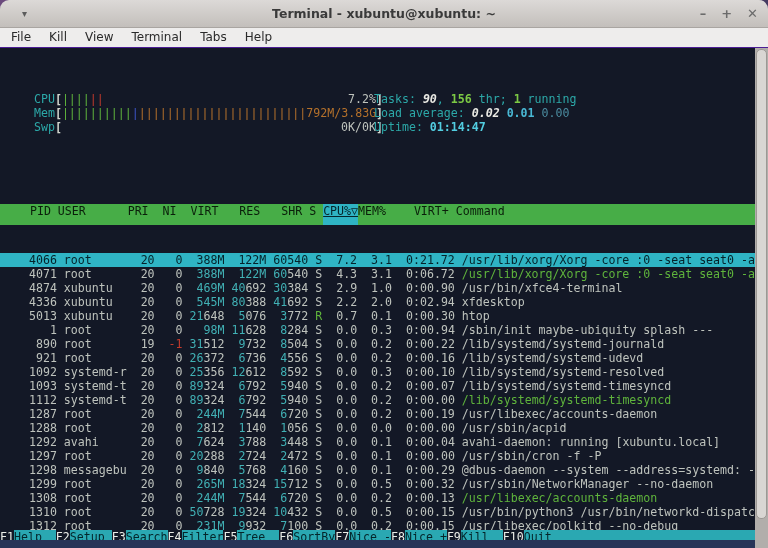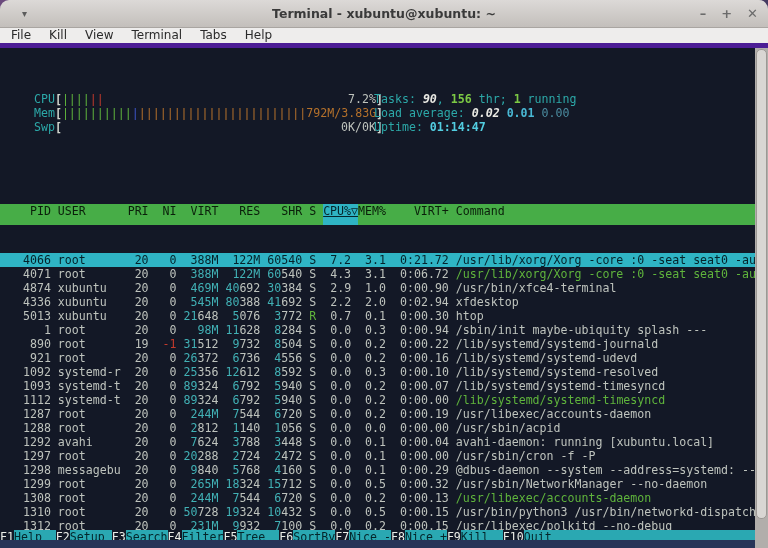--- a/index.html
+++ b/index.html
@@ -16,21 +16,21 @@
     border-radius:9px 9px 0 0;
     border-bottom:1px solid #a9a5a1;box-sizing:border-box;
   }
   .tb-arrow{position:absolute;left:22px;top:0;line-height:27px;font-size:10px;color:#5c5c5c;}
   .title{line-height:27px;text-align:center;font-weight:bold;font-size:12.5px;color:#3a3a3a;}
   .controls{position:absolute;right:10px;top:0;height:27px;display:flex;gap:15px;align-items:center;}
   .controls span{color:#6b6b6b;font-size:13px;font-weight:bold;line-height:27px;}
   
   .menubar{
     position:absolute;top:28px;left:0;right:0;height:20px;background:#eeedec;
-    border-bottom:5px solid #4c1d95;box-sizing:border-box;
+    border-bottom:1px solid #4c1d95;box-sizing:border-box;
     display:flex;align-items:center;font-size:12px;color:#2a2a2a;padding-left:2px;
   }
   .menubar span{padding:0 9px;line-height:19px;}
   
   .term{
     position:absolute;top:48px;bottom:0;left:0;right:13px;
     background:var(--bg,#131826);
     font-family:"DejaVu Sans Mono",monospace;font-size:11.6px;line-height:14px;
     color:var(--fg,#bec3bd);overflow:hidden;white-space:pre;
   }
@@ -55,21 +55,21 @@
   .greenb{color:var(--greenb,#7cc944);}
   .loadb{color:var(--loadb,#49b8d4);}
   .loaddim{color:var(--loaddim,#4b8ca0);}
   .uptime{color:var(--uptime,#52cde0);}
   .b{font-weight:bold;}
   .blank{height:14px;}
   
   .thead{height:21px;background:var(--hgreen,#47ad47);color:#0a1f0a;display:flex;padding-left:2px;}
   .thead .sort{background:var(--selbg,#2fb4c4);color:#05262c;text-decoration:underline;}
   .rows{}
-  .row{height:14px;display:flex;padding-left:2px;}
+  .row{height:14px;display:flex;padding-left:8px;}
   .row span{display:inline;}
   .c{color:var(--cyanv,#41b1b5);}
   .gg{color:var(--green,#5fb43c);}
   .rd{color:var(--red,#c23a2c);}
   .row.sel{background:var(--selbg,#2fb4c4);}
   .row.sel span, .row.sel{color:#04222a !important;}
   .row.sel .c,.row.sel .gg,.row.sel .rd{color:#04222a !important;}
   
   .fnbar{position:absolute;left:0;right:0;bottom:4px;height:14px;display:flex;background:var(--bg,#131826);justify-content:space-between;}
   .fkey{color:#eceee8;}

